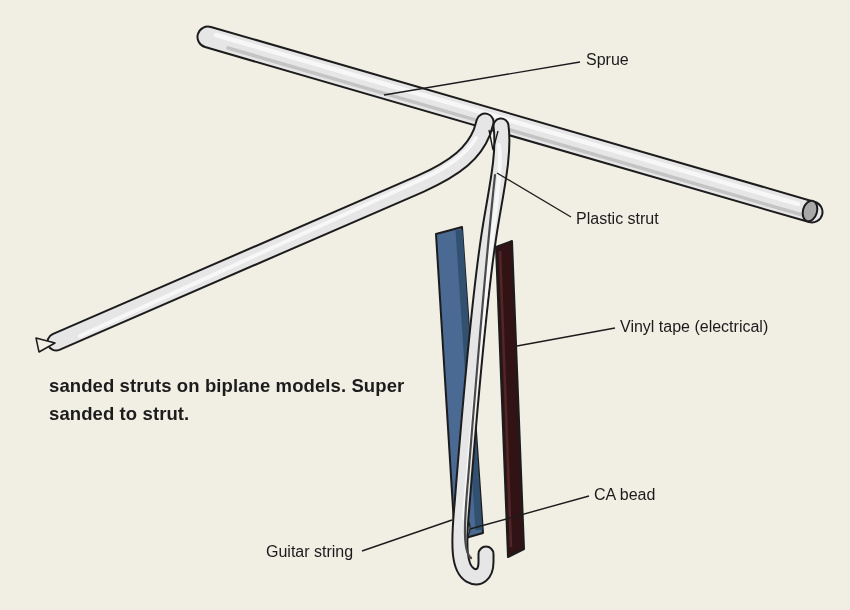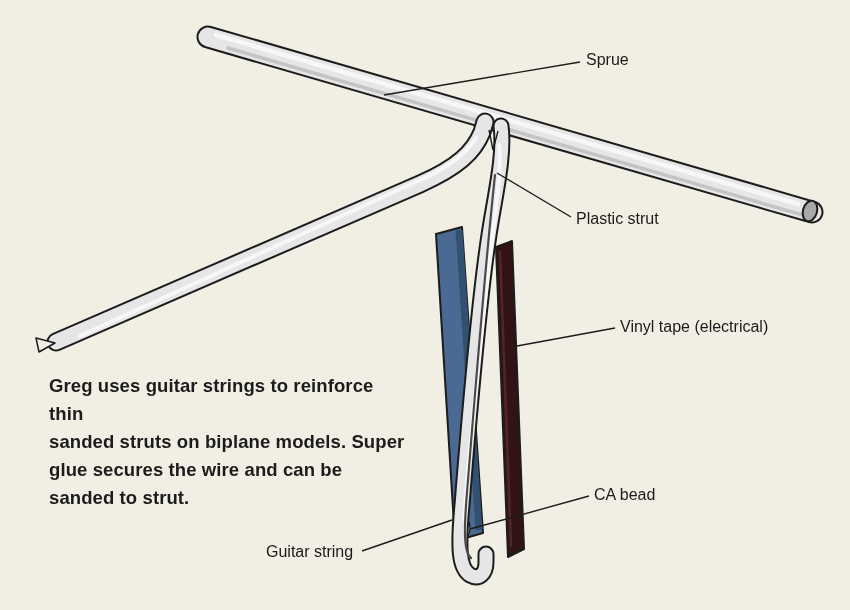--- a/index.html
+++ b/index.html
@@ -93,19 +93,17 @@
     </g>
 
     <text class="diagram-label" x="586" y="65">Sprue</text>
     <text class="diagram-label" x="576" y="224">Plastic strut</text>
     <text class="diagram-label" x="620" y="332">Vinyl tape (electrical)</text>
     <text class="diagram-label" x="594" y="500">CA bead</text>
     <text class="diagram-label" x="266" y="557">Guitar string</text>
   </svg>
 
   <div class="caption">
-    <div>Greg uses guitar strings to reinforce thin</div>
     <div>sanded struts on biplane models. Super</div>
-    <div>glue secures the wire and can be</div>
     <div>sanded to strut.</div>
   </div>
 
 </div>
 
 </body></html>

